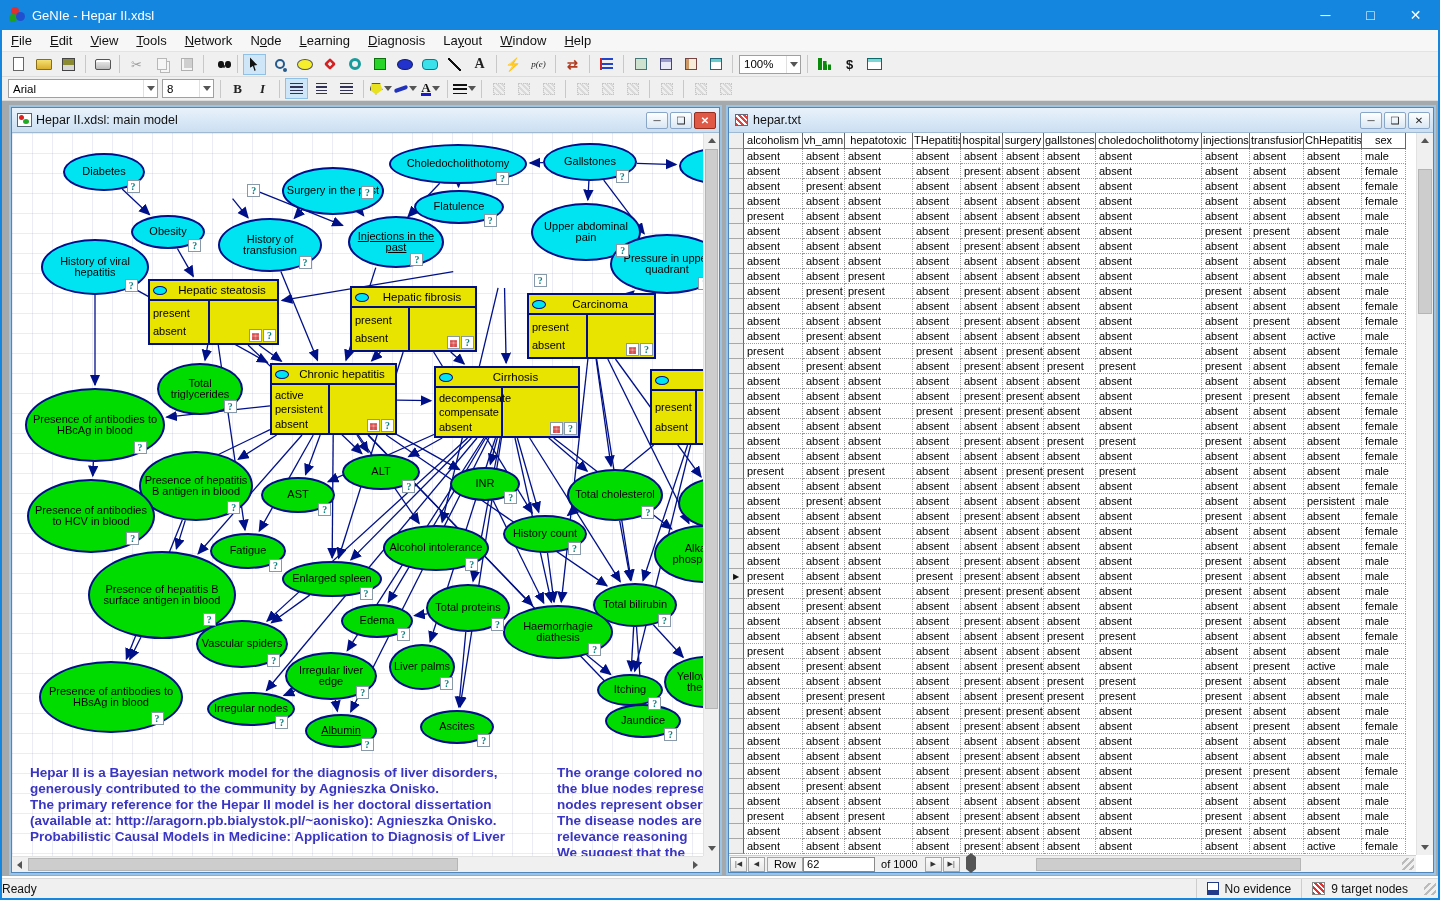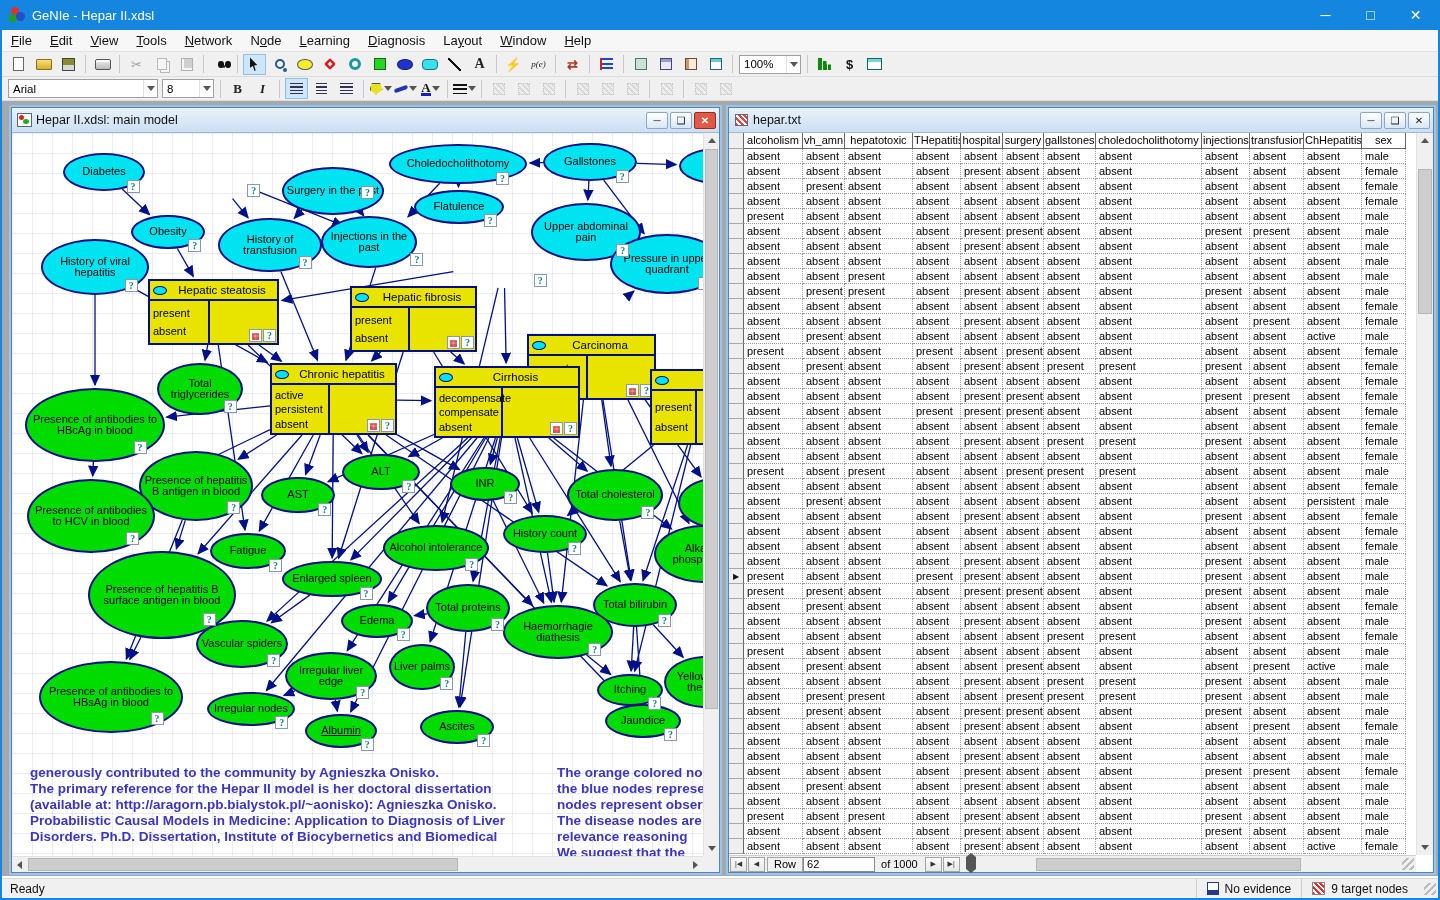--- a/index.html
+++ b/index.html
@@ -480,21 +480,21 @@
             </div>
             <span class="qb nq" style="left: 471.75px; top: 81.14px;">?</span>
             <div class="node ell cyanN" style="left: 119px; top: 82px; width: 74px; height: 34px;">
               <span>Obesity</span>
             </div>
             <span class="qb nq" style="left: 176.35px; top: 106.14px;">?</span>
             <div class="node ell cyanN" style="left: 206px; top: 85px; width: 104px; height: 54px;">
               <span>History of transfusion</span>
             </div>
             <span class="qb nq" style="left: 286.6px; top: 123.34px;">?</span>
-            <div class="node ell cyanN" style="left: 309px; top: 83px; width: 96px; height: 52px;">
+            <div class="node ell cyanN" style="left: 336px; top: 83px; width: 96px; height: 52px; text-decoration: underline;">
               <span>Injections in the past</span>
             </div>
             <span class="qb nq" style="left: 398.4px; top: 119.92px;">?</span>
             <div class="node ell cyanN" style="left: 519px; top: 70px; width: 110px; height: 58px;">
               <span>Upper abdominal pain</span>
             </div>
             <span class="qb nq" style="left: 604.25px; top: 111.18px;">?</span>
             <span class="qb nq" style="left: 521.7px; top: 140.5px;">?</span>
             <div class="node ell cyanN" style="left: 29px; top: 106px; width: 108px; height: 56px;">
               <span>History of viral hepatitis</span>
@@ -529,21 +529,21 @@
                 <div class="bstates">
                   <span>present</span>
                   <span>absent</span>
                 </div>
                 <div class="badges">
                   <span class="tb">▦</span>
                   <span class="qb">?</span>
                 </div>
               </div>
             </div>
-            <div class="nbox" style="left: 515px; top: 160px; width: 129px; height: 66px; margin-top: 41px;">
+            <div class="nbox" style="left: 515px; top: 160px; width: 129px; height: 66px;">
               <div class="btitle">
                 <span class="bico"></span>
                 <span class="btxt">Carcinoma</span>
               </div>
               <div class="bbody">
                 <div class="bstates">
                   <span>present</span>
                   <span>absent</span>
                 </div>
                 <div class="badges">
@@ -705,25 +705,25 @@
             <span class="qb nq" style="left: 348.8px; top: 605.14px;">?</span>
             <div class="node ell greenN" style="left: 593px; top: 571px; width: 76px; height: 34px;">
               <span>Jaundice</span>
             </div>
             <span class="qb nq" style="left: 651.9px; top: 595.14px;">?</span>
             <div class="node ell greenN" style="left: 408px; top: 577px; width: 74px; height: 34px;">
               <span>Ascites</span>
             </div>
             <span class="qb nq" style="left: 465.35px; top: 601.14px;">?</span>
             <div class="desc" style="left: 18px; top: 632px;">
+              <div>Hepar II is a Bayesian network model for the diagnosis of liver disorders,</div>
               <div>generously contributed to the community by Agnieszka Onisko.</div>
               <div>The primary reference for the Hepar II model is her doctoral dissertation</div>
               <div>(available at: http://aragorn.pb.bialystok.pl/~aonisko): Agnieszka Onisko.</div>
               <div>Probabilistic Causal Models in Medicine: Application to Diagnosis of Liver</div>
-              <div>Disorders. Ph.D. Dissertation, Institute of Biocybernetics and Biomedical</div>
             </div>
             <div class="desc" style="left: 545px; top: 632px;">
               <div>The orange colored nodes</div>
               <div>the blue nodes represent</div>
               <div>nodes represent observ</div>
               <div>The disease nodes are</div>
               <div>relevance reasoning</div>
               <div>We suggest that the</div>
             </div>
           </div>
@@ -1511,21 +1511,21 @@
             <span class="arr" style="right:0;width:14px;height:15px"><span class="tri-r"></span></span>
           </span>
           <span class="grip"></span>
         </div>
       </div>
     </div>
 
   </div>
 
   <div class="status">
-    <span style="padding-left:8px">Ready</span>
+    <span style="padding-left:0">Ready</span>
     <span class="capspacer"></span>
     <span class="spanel">
       <span class="sic1"></span>
       <span>No evidence</span>
     </span>
     <span class="spanel">
       <span class="sic2"></span>
       <span>9 target nodes</span>
     </span>
     <span class="grip"></span>

